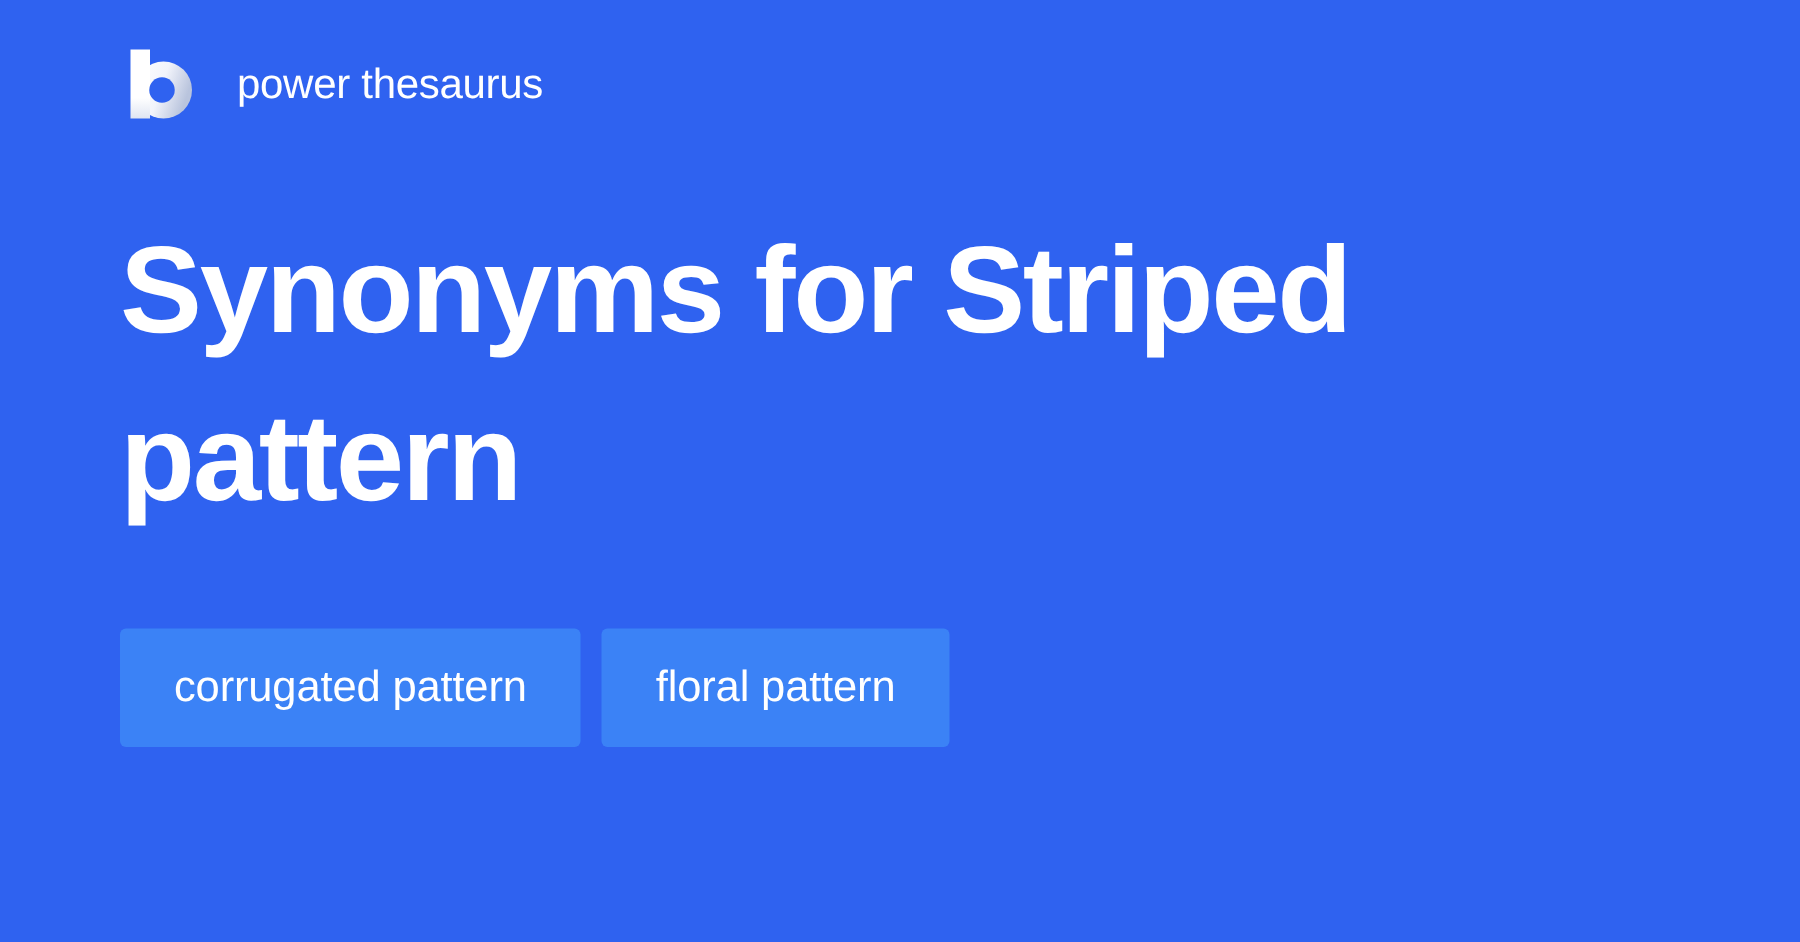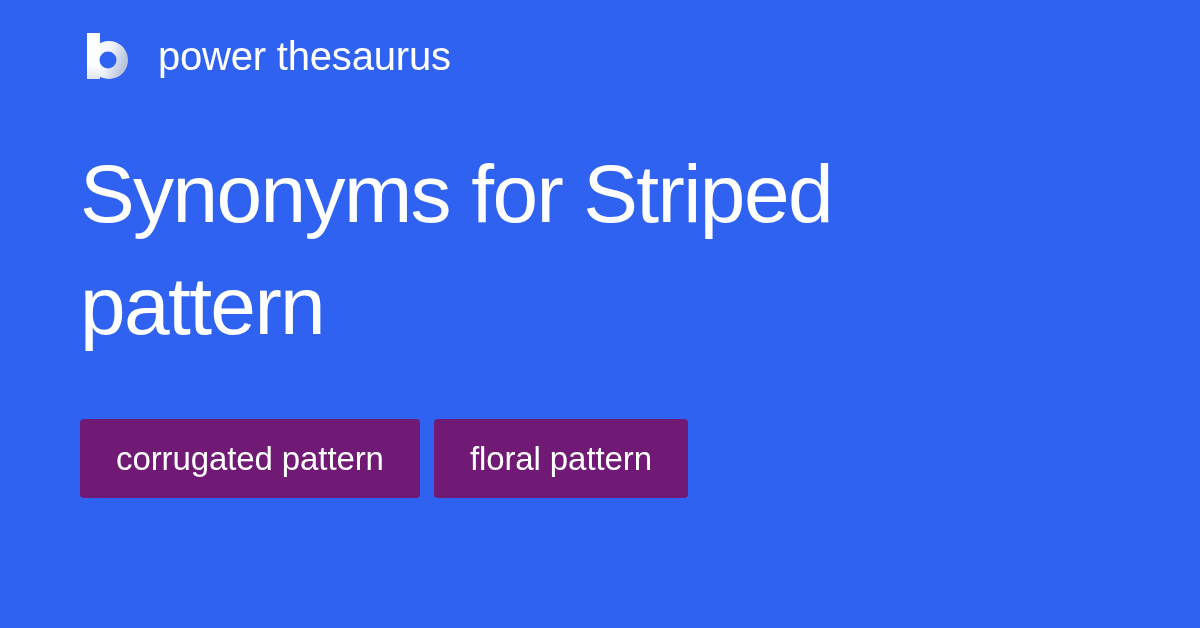--- a/index.html
+++ b/index.html
@@ -36,63 +36,63 @@
 
   .brand-mark {
     width: 52px;
     height: 52px;
     display: block;
     flex: 0 0 auto;
   }
 
   .brand-name {
     color: #ffffff;
-    font-size: 40px;
+    font-size: 28px;
     font-weight: 400;
     letter-spacing: -0.2px;
     line-height: 1;
     white-space: nowrap;
   }
 
   
   .headline {
     position: absolute;
     left: 80px;
     top: 138px;
     width: 1000px;
     color: #ffffff;
     font-size: 82px;
-    font-weight: normal;
+    font-weight: bold;
     line-height: 1.36;
     letter-spacing: -1.6px;
     white-space: pre-line;
   }
 
   
   .chips {
     position: absolute;
     left: 80px;
     top: 419px;
     width: 1040px;
     display: flex;
     flex-wrap: wrap;
     gap: 14px 14px;
     align-content: flex-start;
   }
 
   .chip {
-    background: #701a75;
+    background: #3b82f6;
     border-radius: 4px;
     height: 79px;
     padding: 0 36px;
     display: flex;
     align-items: center;
     justify-content: center;
     color: #ffffff;
-    font-size: 33px;
+    font-size: 29px;
     font-weight: 400;
     letter-spacing: -0.1px;
     white-space: nowrap;
   }
 </style>
 </head>
 <body>
 
 <div class="card">
 

